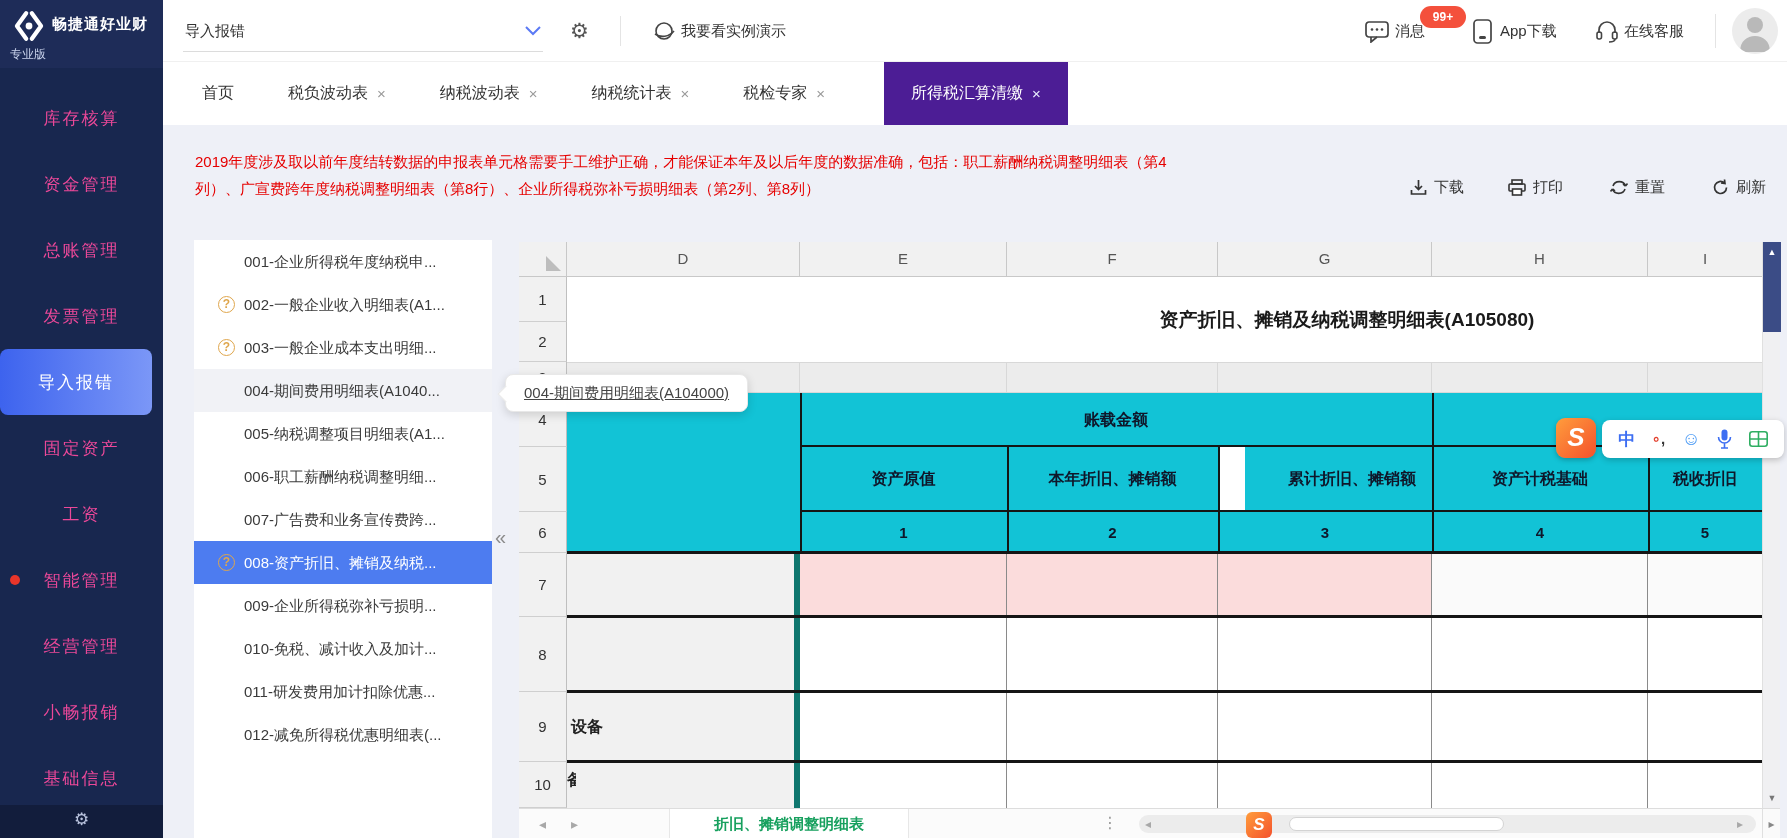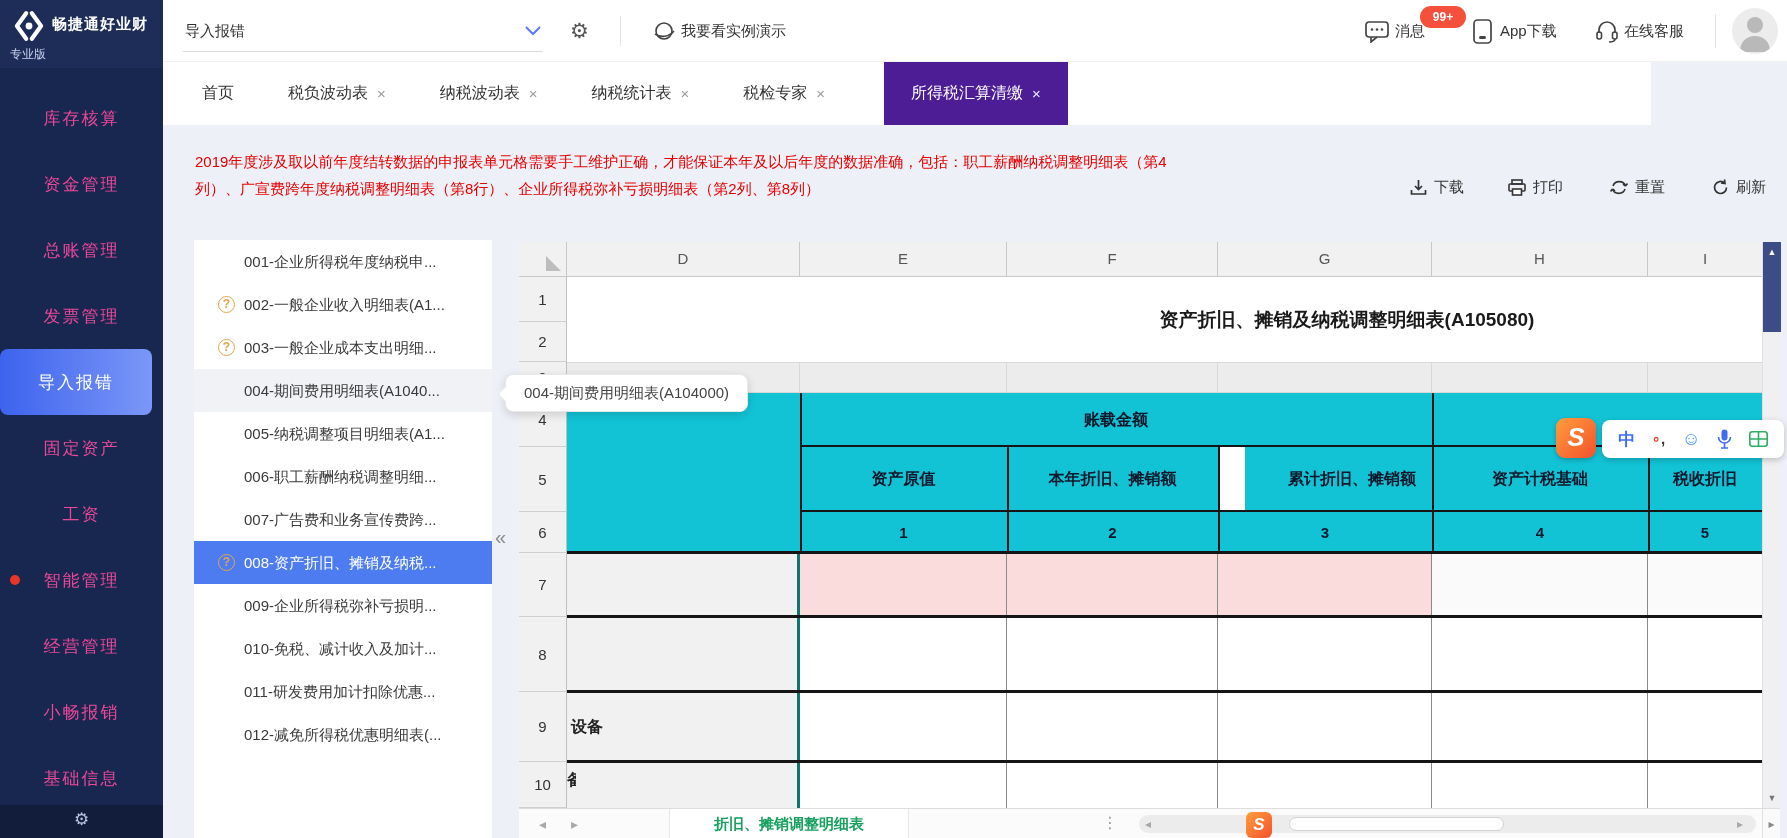--- a/index.html
+++ b/index.html
@@ -24,21 +24,21 @@
   #topbar { left:163px; top:0; width:1624px; height:62px; background:#fff; border-bottom:1px solid #F0F0F0; }
   .tb-text { font-size:15px; color:#333; }
   #import-underline { left:20px; top:51px; width:360px; height:1px; background:#DCDCDC; }
   .icon-svg { display:block; }
   .tb-divider { width:1px; height:30px; background:#E4E4E4; }
   #msg-badge { left:1257px; top:6px; min-width:46px; height:22px; background:#F4503C; border-radius:11px;
                color:#fff; font-size:12px; font-weight:bold; text-align:center; line-height:22px; padding:0 8px; }
   #avatar { left:1569px; top:8px; width:46px; height:46px; border-radius:50%; background:#ECECEC; overflow:hidden; }
 
   
-  #tabbar { left:163px; top:62px; width:1488px; height:63px; background:#fff; display:flex; align-items:stretch; padding-left:12px; }
+  #tabbar { left:163px; top:62px; width:1624px; height:63px; background:#fff; display:flex; align-items:stretch; padding-left:12px; }
   .tab { display:flex; align-items:center; gap:9px; padding:0 27px; font-size:16px; color:#333; cursor:pointer; white-space:nowrap; }
   .tab .close { color:#999; font-size:15px; }
   .tab.active { background:#4c1d95; color:#fff;margin-left:32px; }
   .tab.active .close { color:#EAF0FF; }
 
   
   .notice-line { color:#E60000; font-size:15px; white-space:nowrap; }
   .tool-btn { display:flex; align-items:center; gap:7px; font-size:15px; color:#333; cursor:pointer; }
 
   
@@ -46,37 +46,37 @@
   .f-item { position:relative; width:298px; height:43px; line-height:43px; font-size:15px; color:#3A3A3A;
             padding-left:50px; white-space:nowrap; overflow:hidden; cursor:pointer; }
   .f-item.hover { background:#F1F2F6; }
   .f-item.selected { background:#4D7CF0; color:#fff; }
   .help-badge { position:absolute; left:24px; top:13px; width:17px; height:17px; border:1.5px solid #DFA64C;
                 border-radius:50%; color:#DFA64C; font-size:12px; font-weight:bold; text-align:center; line-height:15px; }
 
   
   #tooltip { left:505px; top:374px; height:38px; background:#fff; border:1px solid #E8E8E8; border-radius:8px;
              box-shadow:0 3px 10px rgba(0,0,0,.15); font-size:15px; color:#444; line-height:36px;
-             padding:0 18px; white-space:nowrap; z-index:40; }
+             padding:0 18px; white-space:nowrap; z-index:40;text-decoration:underline; }
   #tooltip:before { content:""; position:absolute; left:-6px; top:13px; width:11px; height:11px; background:#fff;
              border-left:1px solid #E8E8E8; border-bottom:1px solid #E8E8E8; transform:rotate(45deg); }
   #collapse-handle { left:495px; top:526px; color:#8A8A8A; font-size:20px; cursor:pointer; z-index:5; }
 
   
   #grid { left:519px; top:242px; width:1243px; height:566px; background:#fff; }
   .cell { position:absolute; overflow:hidden; }
   .colhead { background:#F1F1F1; border-right:1px solid #C8C8C8; border-bottom:1px solid #C8C8C8;
              color:#555; font-size:15px; text-align:center; line-height:34px; }
   .rownum { background:#F1F1F1; border-right:1px solid #BFBFBF; border-bottom:1px solid #CFCFCF;
             color:#333; font-size:15px; display:flex; align-items:center; justify-content:center; }
   .cyan { background:#12C3D6; color:#0f172a; font-weight:bold; font-size:16px;
           display:flex; align-items:center; justify-content:center; text-align:center; }
   .gray3 { background:#ECECEC; border-right:1px solid #D8D8D8; border-bottom:1px solid #D8D8D8; border-top:1px solid #D8D8D8; }
   .wcell { background:#fff; border-right:1px solid #8A8A8A; }
-  .gcell { background:#F1F1F1; border-right:3px solid #0f766e; }
+  .gcell { background:#F1F1F1; border-right:6px solid #0f766e; }
   .pcell { background:#FBDCDC; border-right:1px solid #8A8A8A; }
   .blkline { background:#151515; z-index:3; }
   #sheet-title { font-weight:bold; font-size:19px; color:#1a1a1a; text-align:center; }
   .d-text { font-weight:bold; font-size:16px; color:#222; line-height:70px; padding-left:4px; white-space:nowrap; }
 
   
   #sheet-bar { left:519px; top:808px; width:1243px; height:30px; background:#FBFBFB; border-top:1px solid #DDD; }
   #sheet-tab { left:150px; top:0; width:240px; height:30px; background:#fff; border-left:1px solid #E7E7E7; border-right:1px solid #E7E7E7;
                color:#17A05E; font-weight:bold; font-size:15px; text-align:center; line-height:29px; cursor:pointer; }
   .nav-arrow { color:#A8A8A8; font-size:14px; line-height:30px; cursor:pointer; }

